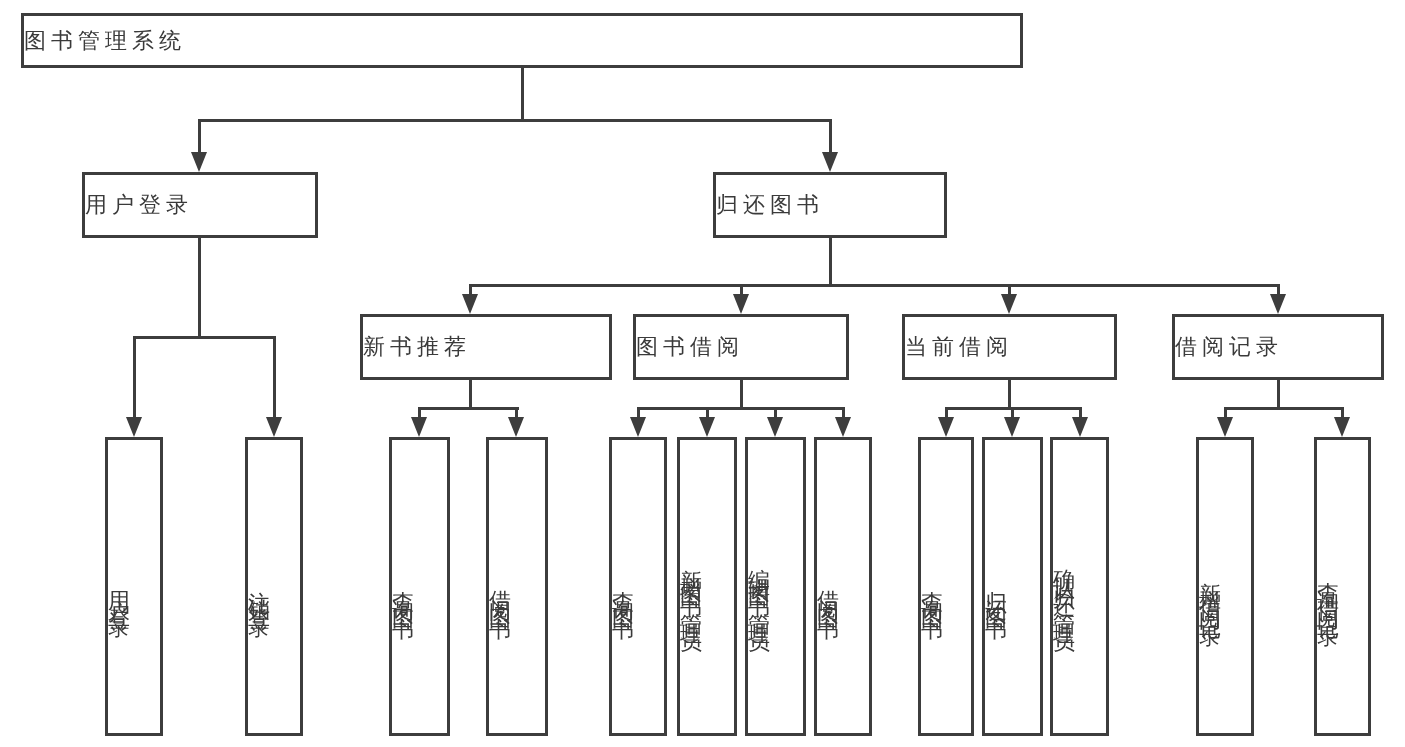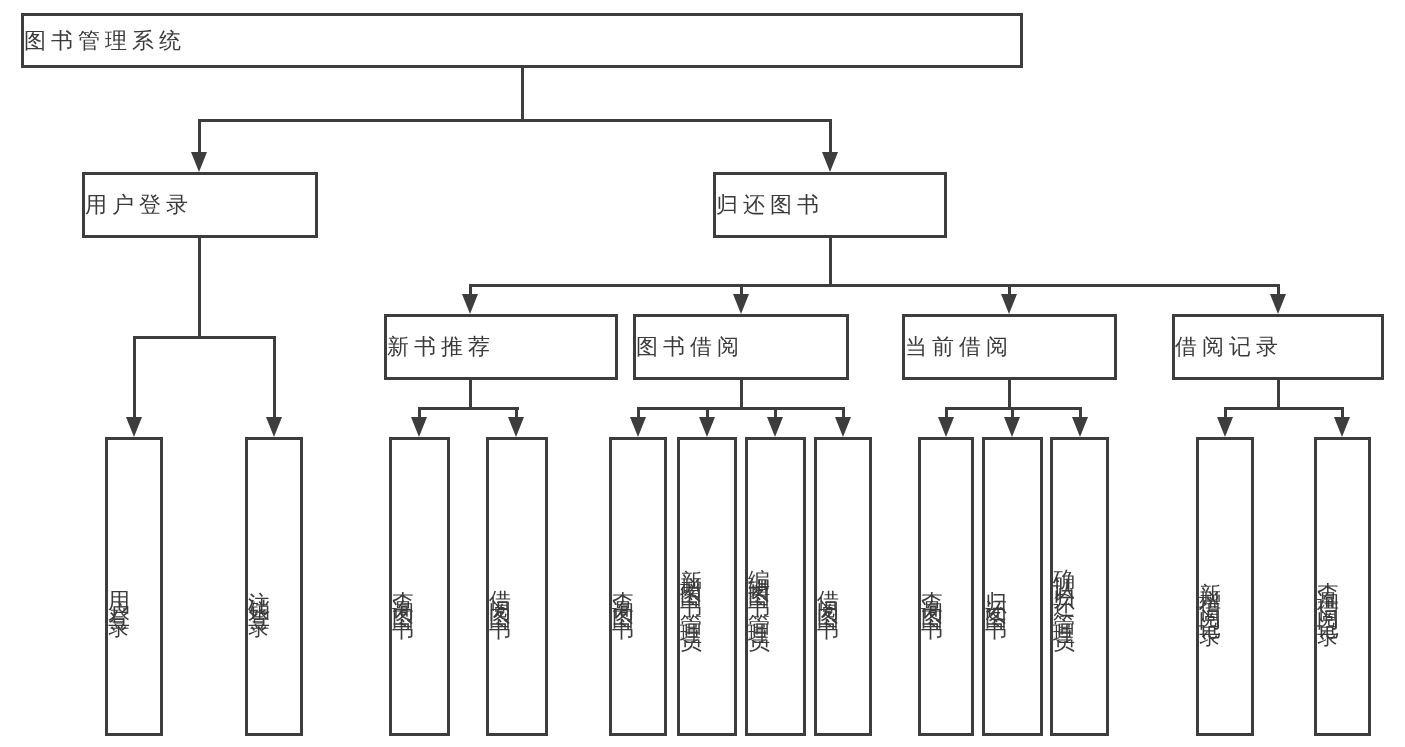--- a/index.html
+++ b/index.html
@@ -43,21 +43,21 @@
     <span class="htext">图书管理系统</span>
   </div>
 
   <div class="box" style="left:82px;top:172px;width:236px;height:66px;">
     <span class="htext">用户登录</span>
   </div>
   <div class="box" style="left:713px;top:172px;width:234px;height:66px;">
     <span class="htext">归还图书</span>
   </div>
 
-  <div class="box" style="left:384px;top:314px;width:234px;height:66px;">
+  <div class="box" style="left:360px;top:314px;width:252px;height:66px;">
     <span class="htext">新书推荐</span>
   </div>
   <div class="box" style="left:633px;top:314px;width:216px;height:66px;">
     <span class="htext">图书借阅</span>
   </div>
   <div class="box" style="left:902px;top:314px;width:215px;height:66px;">
     <span class="htext">当前借阅</span>
   </div>
   <div class="box" style="left:1172px;top:314px;width:212px;height:66px;">
     <span class="htext">借阅记录</span>

